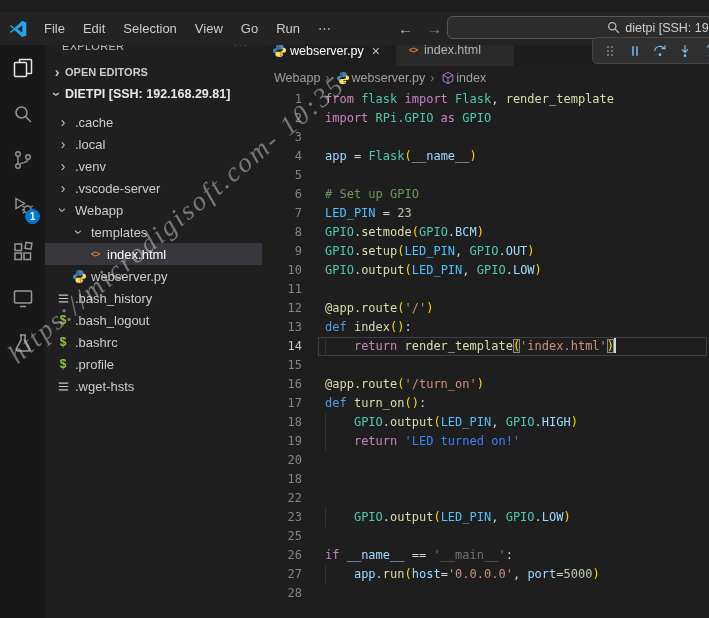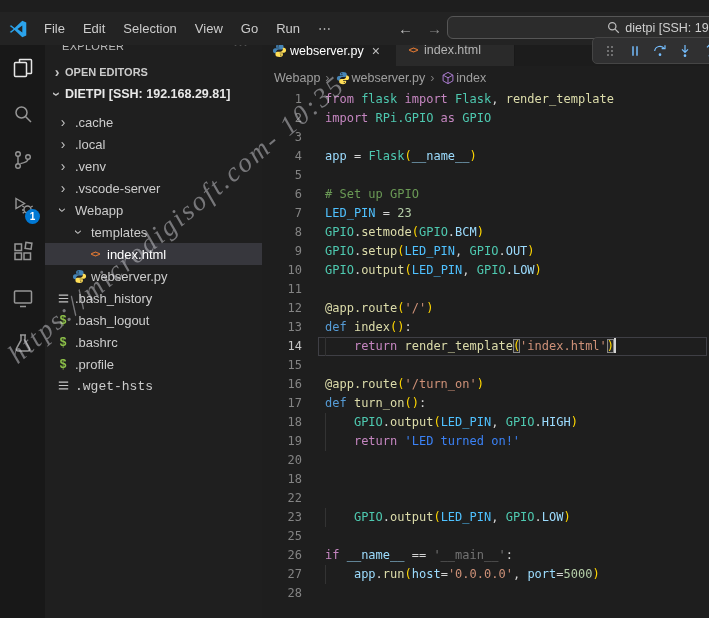--- a/index.html
+++ b/index.html
@@ -222,21 +222,21 @@
           <span class="tree-label">.bash_logout</span>
         </div>
         <div class="tree-row" style="padding-left: 10px;">
           <span class="fi shell-i">$</span>
           <span class="tree-label">.bashrc</span>
         </div>
         <div class="tree-row" style="padding-left: 10px;">
           <span class="fi shell-i">$</span>
           <span class="tree-label">.profile</span>
         </div>
-        <div class="tree-row" style="padding-left: 10px; font-family: Liberation Mono, monospace;">
+        <div class="tree-row" style="padding-left: 10px;">
           <span class="fi list-i"><svg viewBox="0 0 16 16" stroke="#c5c5c5" stroke-width="1.3">
               <path d="M3 4.5h10M3 8h10M3 11.5h10"></path>
             </svg></span>
           <span class="tree-label">.wget-hsts</span>
         </div>
       </div>
   </div>
 
   <div class="editor">
     <div class="tabstrip">

